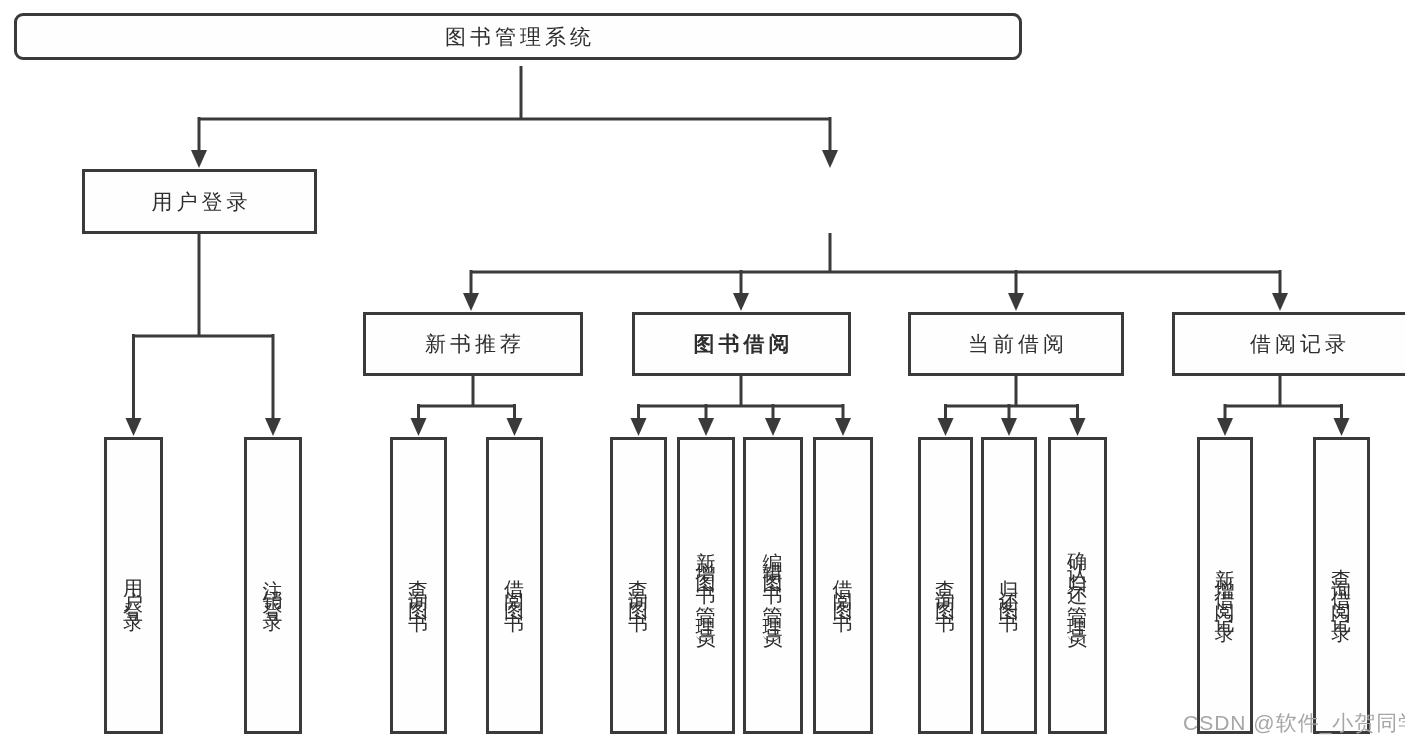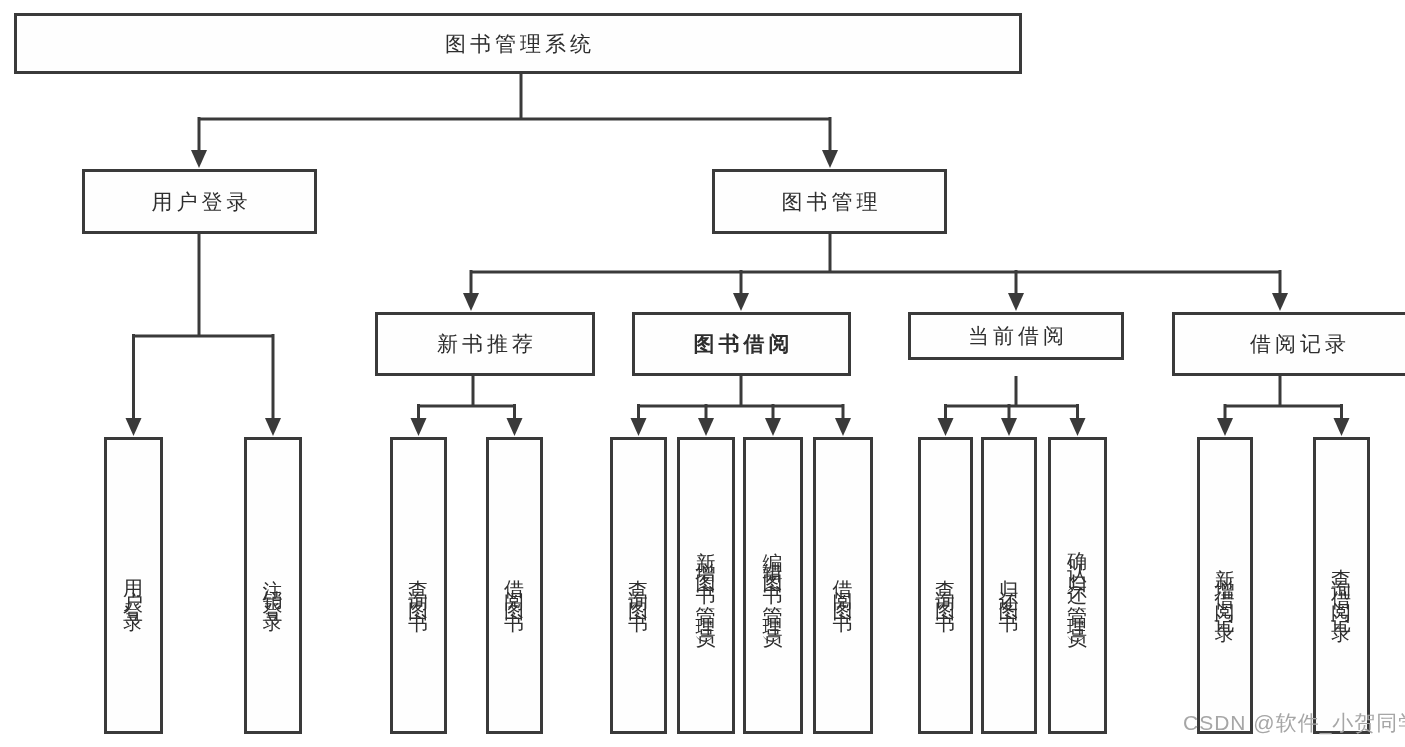--- a/index.html
+++ b/index.html
@@ -126,38 +126,35 @@
       <path d="M765 418 L781 418 L773 436 Z"></path>
       <path d="M835 418 L851 418 L843 436 Z"></path>
       <path d="M937.5 418 L953.5 418 L945.5 436 Z"></path>
       <path d="M1001 418 L1017 418 L1009 436 Z"></path>
       <path d="M1069.5 418 L1085.5 418 L1077.5 436 Z"></path>
       <path d="M1217 418 L1233 418 L1225 436 Z"></path>
       <path d="M1333.5 418 L1349.5 418 L1341.5 436 Z"></path>
     </g>
   </svg>
 
-  <div class="node h" style="left:14px; top:13px; width:1008px; height:61px;">
+  <div class="node h" style="left:14px; top:13px; width:1008px; height:47px;border-radius:9px;">
     <span>图书管理系统</span>
   </div>
 
   <div class="node h" style="left:82px; top:169px; width:235px; height:65px;">
     <span>用户登录</span>
   </div>
-  <div class="node h" style="left:712px; top:169px; width:235px; height:65px;">
-    <span>图书管理</span>
-  </div>
-
-  <div class="node h" style="left:363px; top:312px; width:220px; height:64px;margin-left:12px;">
+
+  <div class="node h" style="left:363px; top:312px; width:220px; height:64px;">
     <span>新书推荐</span>
   </div>
   <div class="node h" style="left:632px; top:312px; width:219px; height:64px;font-weight:bold;">
     <span>图书借阅</span>
   </div>
-  <div class="node h" style="left:908px; top:312px; width:216px; height:48px;">
+  <div class="node h" style="left:908px; top:312px; width:216px; height:64px;">
     <span>当前借阅</span>
   </div>
   <div class="node h" style="left:1172px; top:312px; width:252px; height:64px;">
     <span>借阅记录</span>
   </div>
 
   <div class="node v" style="left:104px; top:437px; width:59px; height:297px;">
     <span>用户登录</span>
   </div>
   <div class="node v" style="left:244px; top:437px; width:58px; height:297px;">

